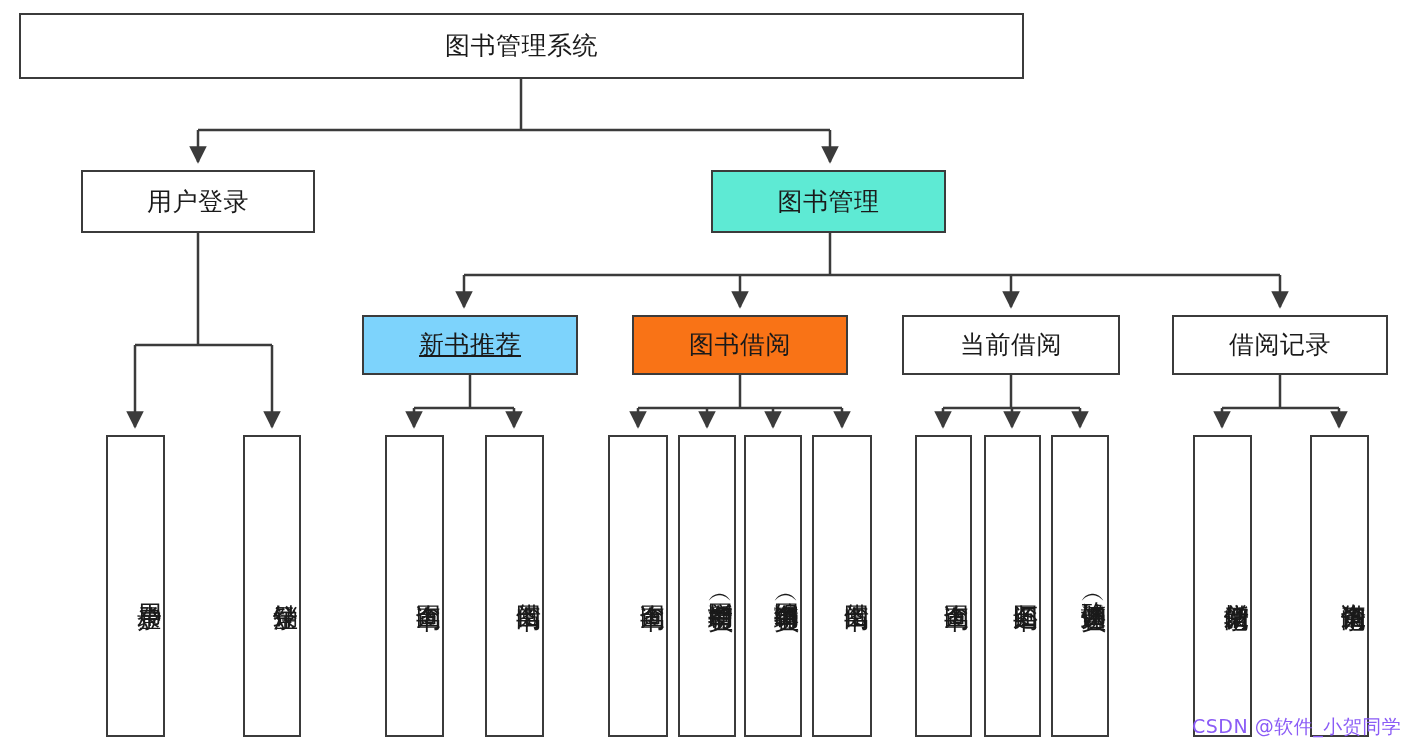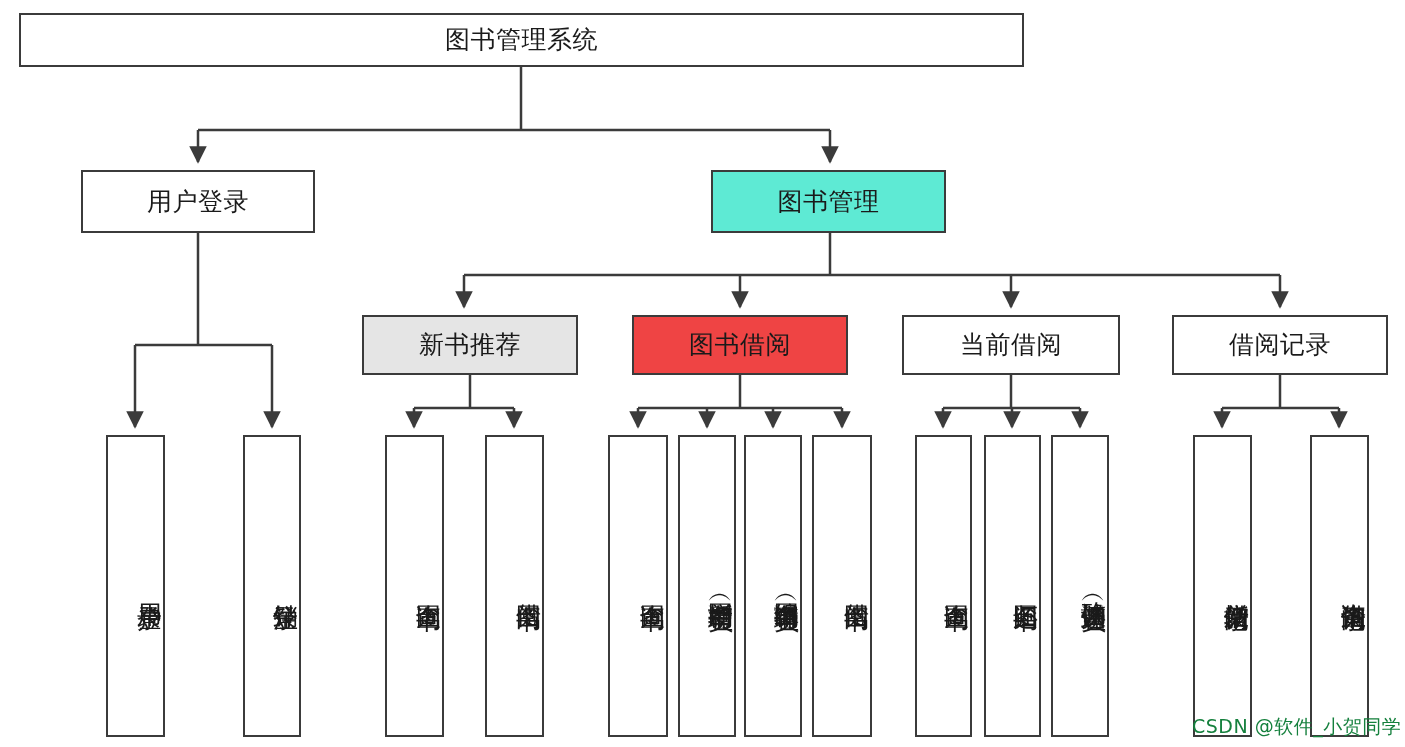--- a/index.html
+++ b/index.html
@@ -116,27 +116,27 @@
       <path d="M 1012 408 L 1012 427" marker-end="url(#arrow)"></path>
       <path d="M 1080 408 L 1080 427" marker-end="url(#arrow)"></path>
 
       <path d="M 1280 375 L 1280 408"></path>
       <path d="M 1222 408 L 1339 408"></path>
       <path d="M 1222 408 L 1222 427" marker-end="url(#arrow)"></path>
       <path d="M 1339 408 L 1339 427" marker-end="url(#arrow)"></path>
     </g>
   </svg>
 
-  <div class="node h" style="left: 19px; top: 13px; width: 1005px; height: 54px; border-color: rgb(59, 59, 59); background: rgb(255, 255, 255); color: rgb(26, 26, 26);">图书管理系统</div>
+  <div class="node h" style="left: 19px; top: 13px; width: 1005px; height: 66px; border-color: rgb(59, 59, 59); background: rgb(255, 255, 255); color: rgb(26, 26, 26);">图书管理系统</div>
 
   <div class="node h" style="left: 81px; top: 170px; width: 234px; height: 63px; border-color: rgb(59, 59, 59); background: rgb(255, 255, 255); color: rgb(26, 26, 26);">用户登录</div>
   <div class="node h" style="left: 711px; top: 170px; width: 235px; height: 63px; border-color: rgb(59, 59, 59); background: #5eead4; color: rgb(26, 26, 26);">图书管理</div>
 
-  <div class="node h" style="left: 362px; top: 315px; width: 216px; height: 60px; border-color: rgb(59, 59, 59); background: #e5e5e5; color: rgb(26, 26, 26);">新书推荐</div>
-  <div class="node h" style="left: 632px; top: 315px; width: 216px; height: 60px; border-color: rgb(59, 59, 59); background: #ef4444; color: rgb(26, 26, 26);">图书借阅</div>
+  <div class="node h" style="left: 362px; top: 315px; width: 216px; height: 60px; border-color: rgb(59, 59, 59); background: #7dd3fc; color: rgb(26, 26, 26); text-decoration: underline;">新书推荐</div>
+  <div class="node h" style="left: 632px; top: 315px; width: 216px; height: 60px; border-color: rgb(59, 59, 59); background: #f97316; color: rgb(26, 26, 26);">图书借阅</div>
   <div class="node h" style="left: 1172px; top: 315px; width: 216px; height: 60px; border-color: rgb(59, 59, 59); background: rgb(255, 255, 255); color: rgb(26, 26, 26);">借阅记录</div>
   <div class="node h" style="left: 902px; top: 315px; width: 218px; height: 60px; border-color: rgb(59, 59, 59); background: rgb(255, 255, 255); color: rgb(26, 26, 26);">当前借阅</div>
 
   <div class="node v" style="left: 106px; top: 435px; width: 59px; height: 302px; border-color: rgb(59, 59, 59); background: rgb(255, 255, 255); color: rgb(26, 26, 26);">
       <span class="vlabel">用户登录</span>
     </div>
   <div class="node v" style="left: 243px; top: 435px; width: 58px; height: 302px; border-color: rgb(59, 59, 59); background: rgb(255, 255, 255); color: rgb(26, 26, 26);">
       <span class="vlabel">注销登录</span>
     </div>
   <div class="node v" style="left: 385px; top: 435px; width: 59px; height: 302px; border-color: rgb(59, 59, 59); background: rgb(255, 255, 255); color: rgb(26, 26, 26);">
@@ -166,15 +166,15 @@
   <div class="node v" style="left: 1051px; top: 435px; width: 58px; height: 302px; border-color: rgb(59, 59, 59); background: rgb(255, 255, 255); color: rgb(26, 26, 26);">
       <span class="vlabel">确认归还（管理员）</span>
     </div>
   <div class="node v" style="left: 1193px; top: 435px; width: 59px; height: 302px; border-color: rgb(59, 59, 59); background: rgb(255, 255, 255); color: rgb(26, 26, 26);">
       <span class="vlabel">新增借阅记录</span>
     </div>
   <div class="node v" style="left: 1310px; top: 435px; width: 59px; height: 302px; border-color: rgb(59, 59, 59); background: rgb(255, 255, 255); color: rgb(26, 26, 26);">
       <span class="vlabel">查询借阅记录</span>
     </div>
 
-  <div class="watermark" style="left: 1192px; top: 714px; color: #15803d;">CSDN @软件_小贺同学</div>
+  <div class="watermark" style="left: 1192px; top: 714px; color: #8b5cf6;">CSDN @软件_小贺同学</div>
 
 </div>
 
 </body></html>

